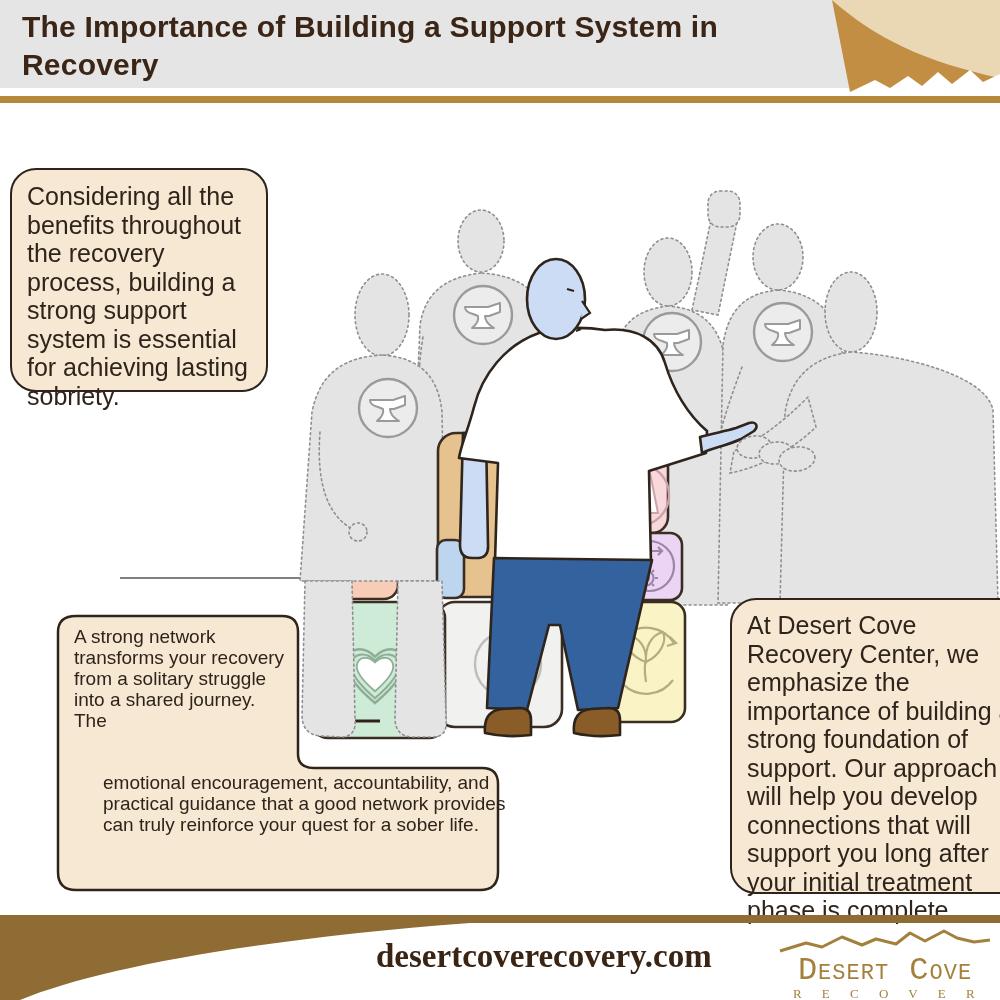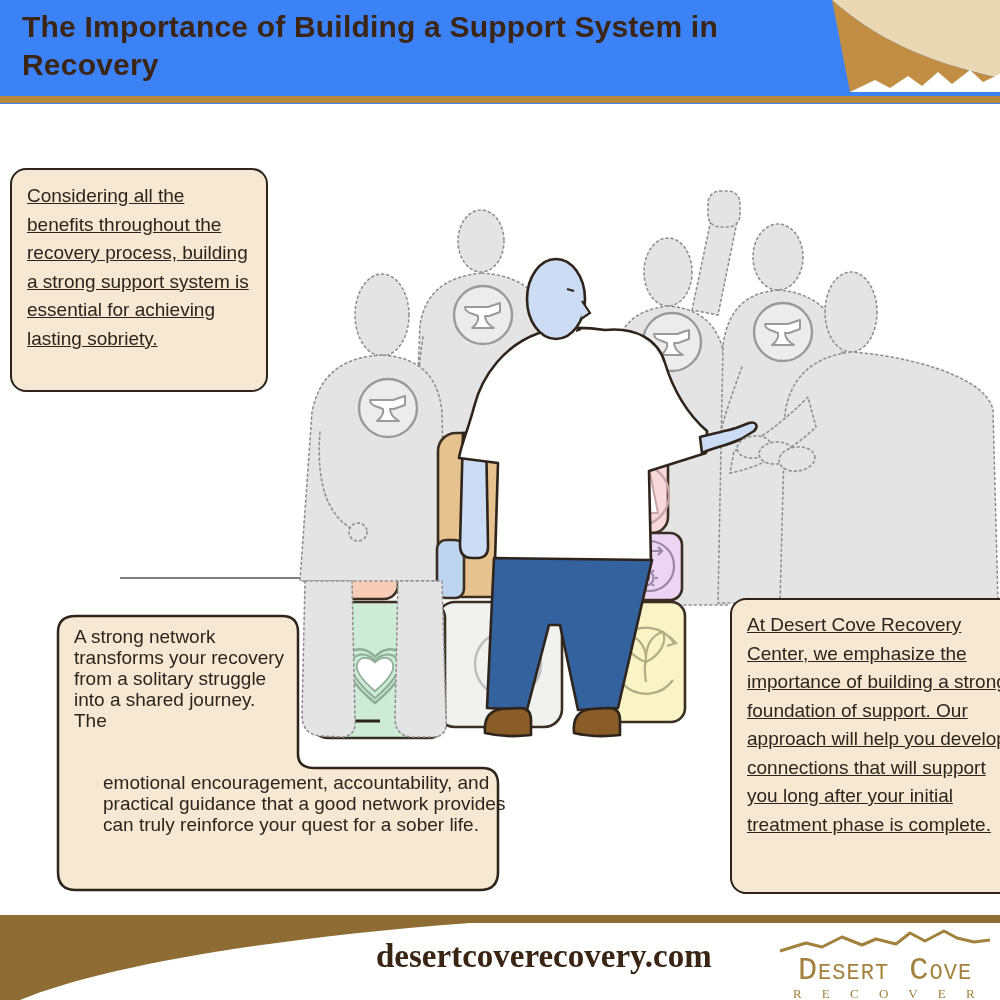--- a/index.html
+++ b/index.html
@@ -1,30 +1,30 @@
 <!DOCTYPE html>
 <html><head>
 <meta charset="utf-8">
 <style>
   html,body{margin:0;padding:0;background:#fff;}
   .page{position:relative;width:1000px;height:1000px;background:#ffffff;overflow:hidden;
         font-family:"Liberation Sans",sans-serif;}
 
   
-  .banner{position:absolute;left:0;top:0;width:1000px;height:104px;background:#3b82f6;}
+  .banner{position:absolute;left:0;top:0;width:1000px;height:88px;background:#e5e5e5;}
   .banner h1{margin:0;position:absolute;left:22px;top:8px;width:840px;
              font-size:30px;line-height:38px;font-weight:bold;color:#3b2516;letter-spacing:.2px;}
   .corner-svg{position:absolute;right:0;top:0;}
   .gold-strip{position:absolute;left:0;top:96px;width:1000px;height:7px;background:#b5893c;}
   .subtitle{position:absolute;left:10px;top:115px;width:960px;
             font-family:"Liberation Serif",serif;font-weight:bold;font-size:30px;color:#211710;}
 
   
-  .note{position:absolute;background:#f6e8d2;border:2.5px solid #2e241b;border-radius:16px;
-        color:#2e241b;font-size:19px;line-height:28.5px;box-sizing:border-box;text-decoration:underline;}
+  .note{position:absolute;background:#f6e8d2;border:2.5px solid #2e241b;border-radius:26px;
+        color:#2e241b;font-size:25px;line-height:28.5px;box-sizing:border-box;}
   .note-text{color:#2e241b;font-size:19px;line-height:21px;}
   #note1{left:10px;top:168px;width:258px;height:224px;padding:12px 10px 10px 15px;}
   #note3{left:730px;top:598px;width:296px;height:296px;padding:11px 8px 8px 15px;}
   .note2-wrap{position:absolute;left:50px;top:608px;width:460px;height:292px;}
   .note2-text1{position:absolute;left:74px;top:626px;width:215px;}
   .note2-text2{position:absolute;left:74px;top:772px;width:408px;margin-left:29px;}
 
   
   .footer-curve{position:absolute;left:0;top:915px;}
   .website{position:absolute;left:376px;top:938px;width:372px;

